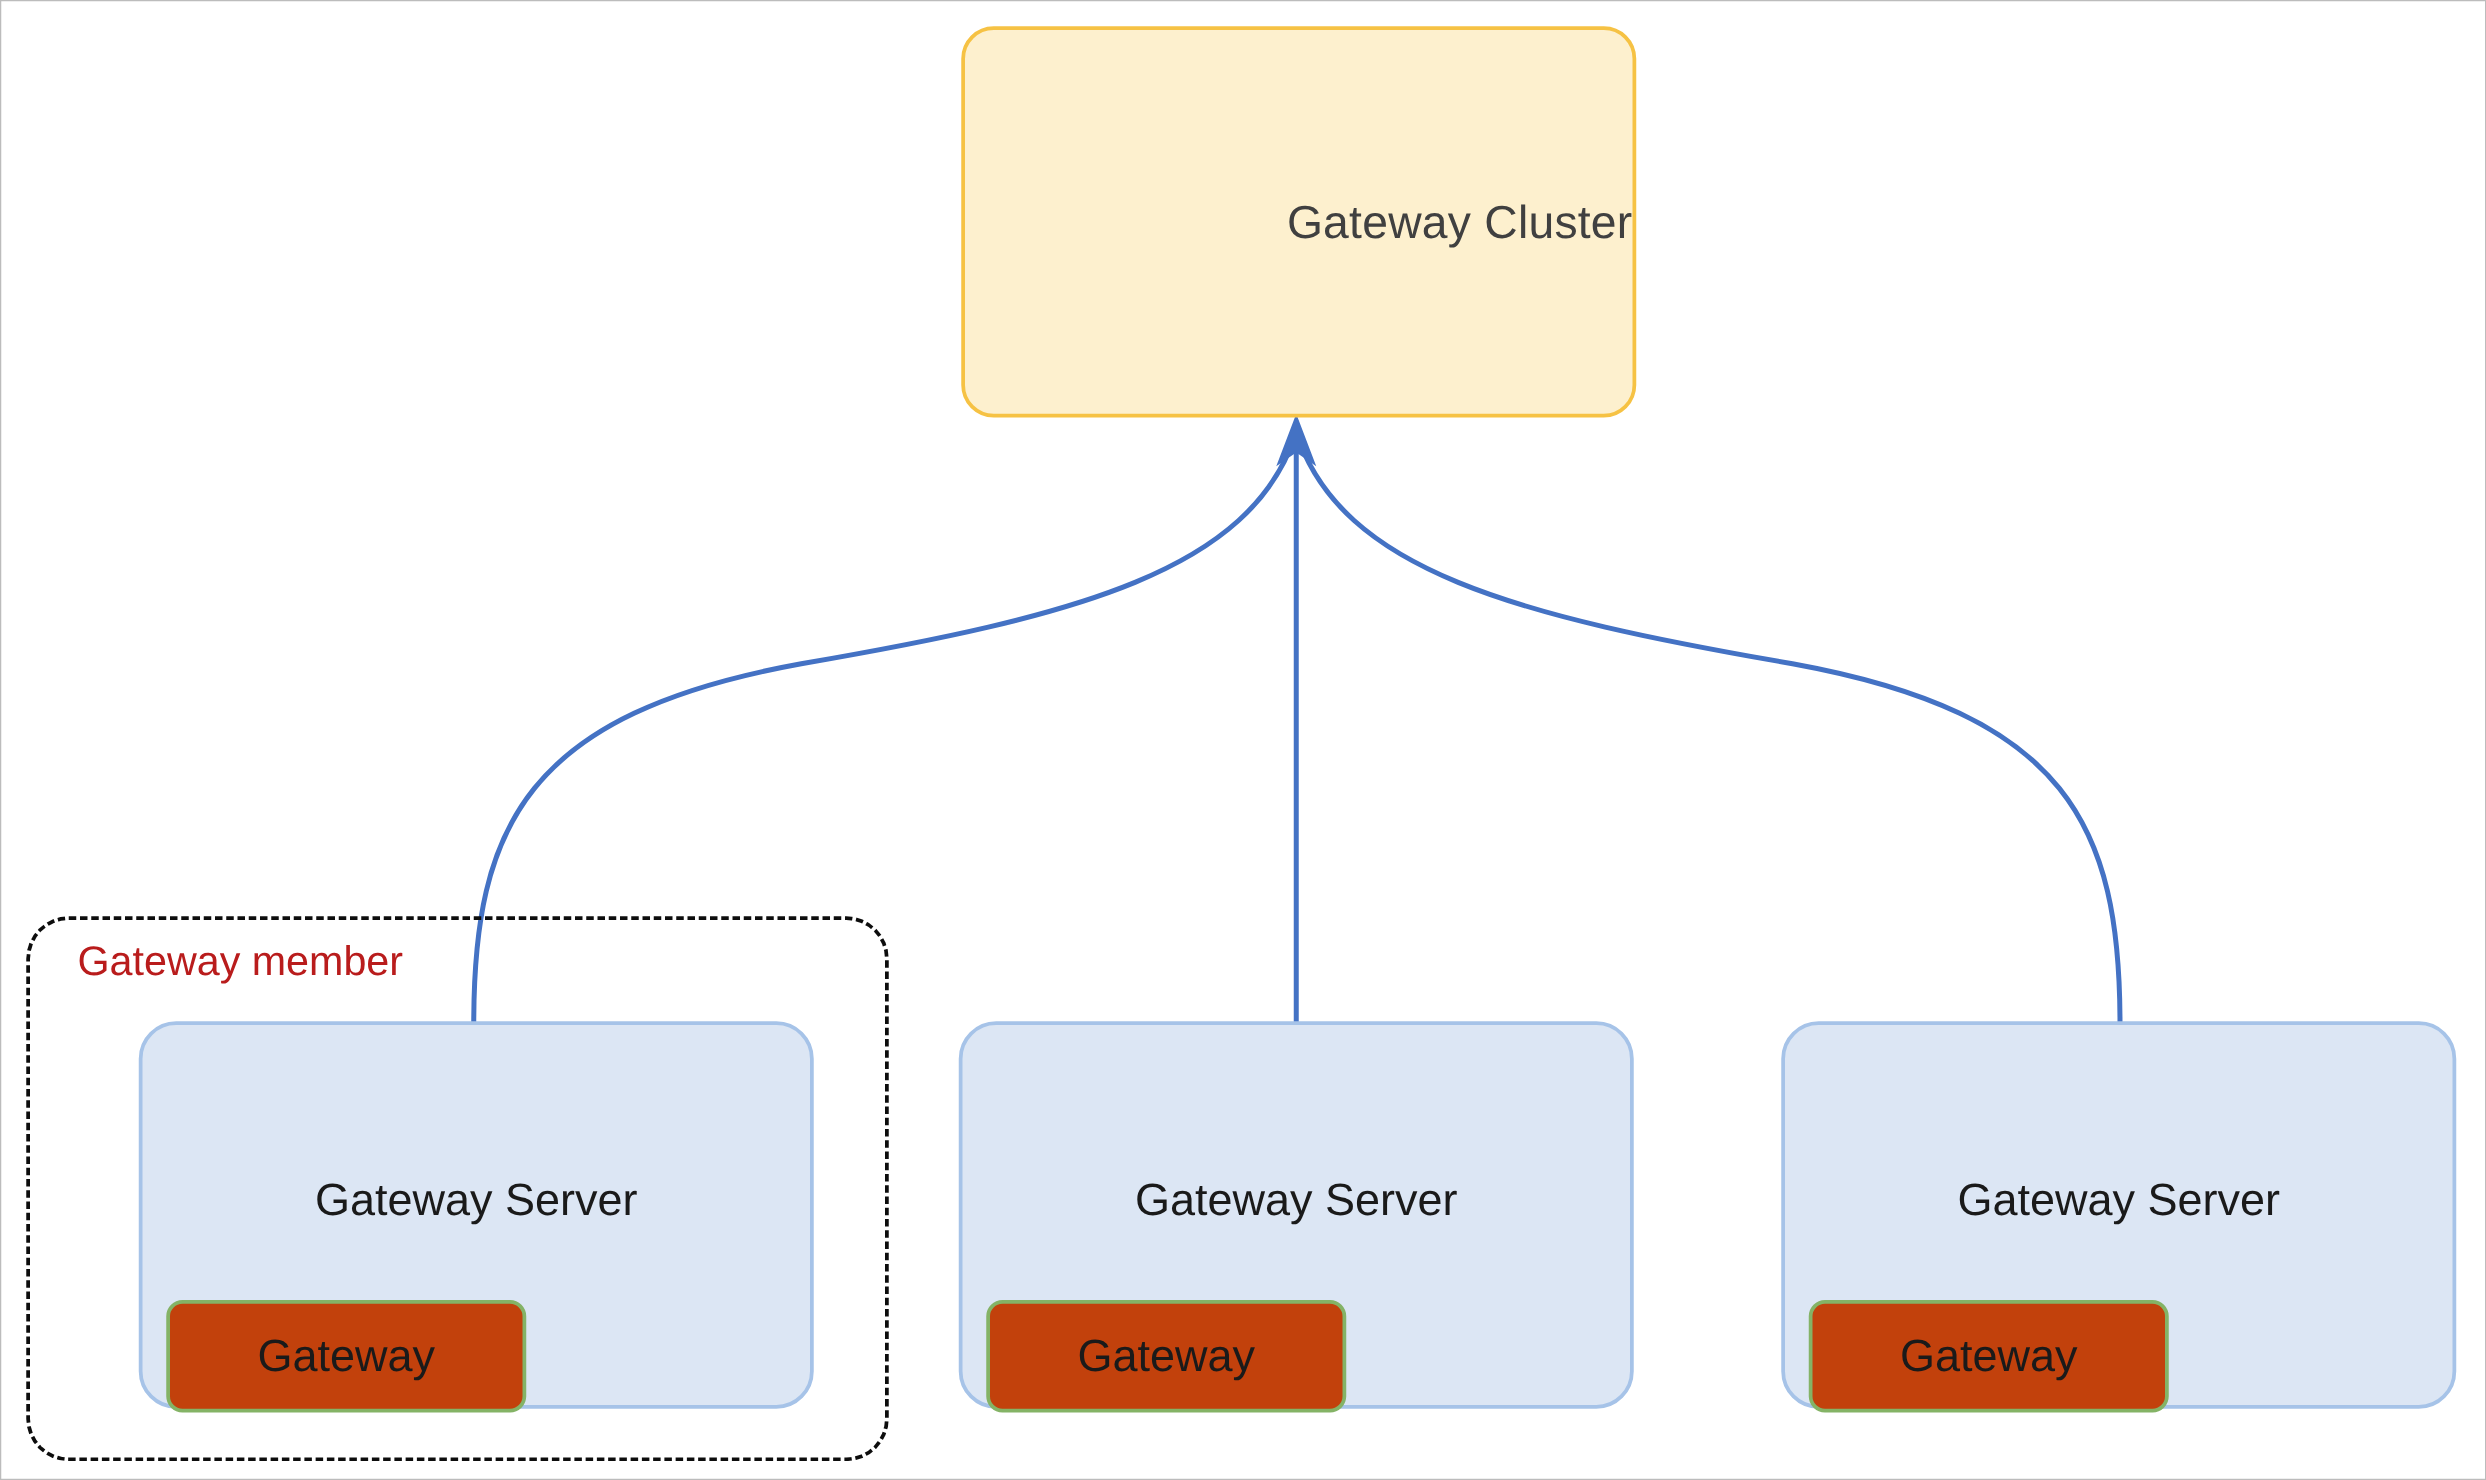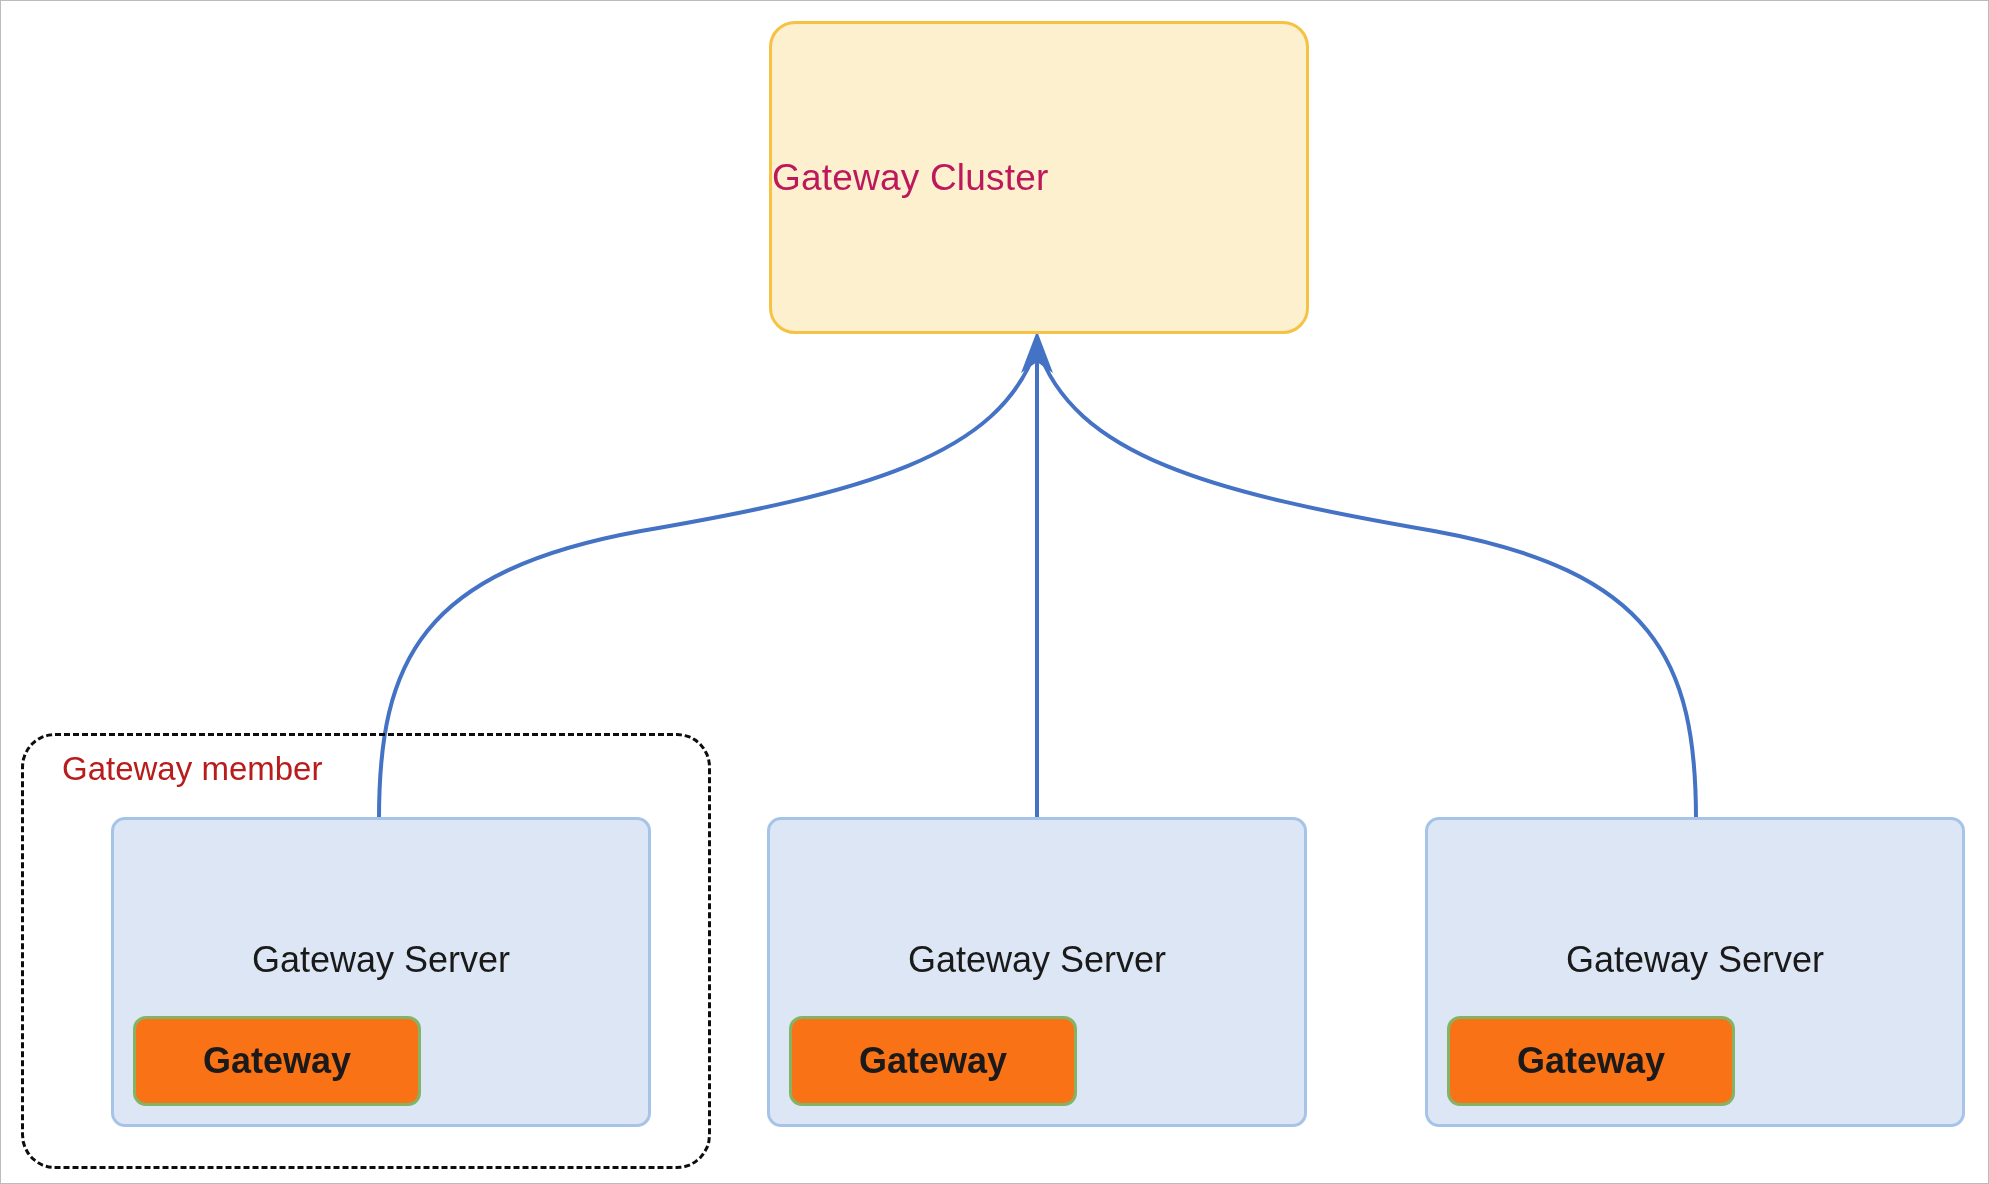--- a/index.html
+++ b/index.html
@@ -42,57 +42,56 @@
     background: #fdf0ce;
     border: 3px solid #f6c244;
     border-radius: 26px;
   }
   .cluster-label {
     position: absolute;
     left: 0;
     right: 0;
     top: 50%;
     transform: translateY(-50%);
-    text-align: left;
+    text-align: right;
     font-size: 37px;
-    color: #be185d;
+    color: #404040;
     letter-spacing: 0.2px;
   }
   
   .server-box {
     top: 816px;
     width: 540px;
     height: 310px;
     background: #dce6f4;
     border: 3px solid #a6c3e8;
-    border-radius: 14px;
+    border-radius: 30px;
   }
   .server-box.s0 { left: 110px; }
   .server-box.s1 { left: 766px; }
   .server-box.s2 { left: 1424px; }
   .server-label {
     position: absolute;
     left: 0;
     right: 0;
     top: 119px;
     text-align: center;
     font-size: 36px;
     color: #1a1a1a;
   }
   
   .gateway-chip {
     position: absolute;
     left: 19px;
-    top: 196px;
+    top: 220px;
     width: 282px;
     height: 84px;
-    background: #f97316;
+    background: #c2410c;
     border: 3px solid #84b366;
     border-radius: 13px;
-    font-weight: bold;
   }
   .gateway-chip-label {
     position: absolute;
     left: 0;
     right: 0;
     top: 50%;
     transform: translateY(-50%);
     text-align: center;
     font-size: 36px;
     color: #1a1a1a;

